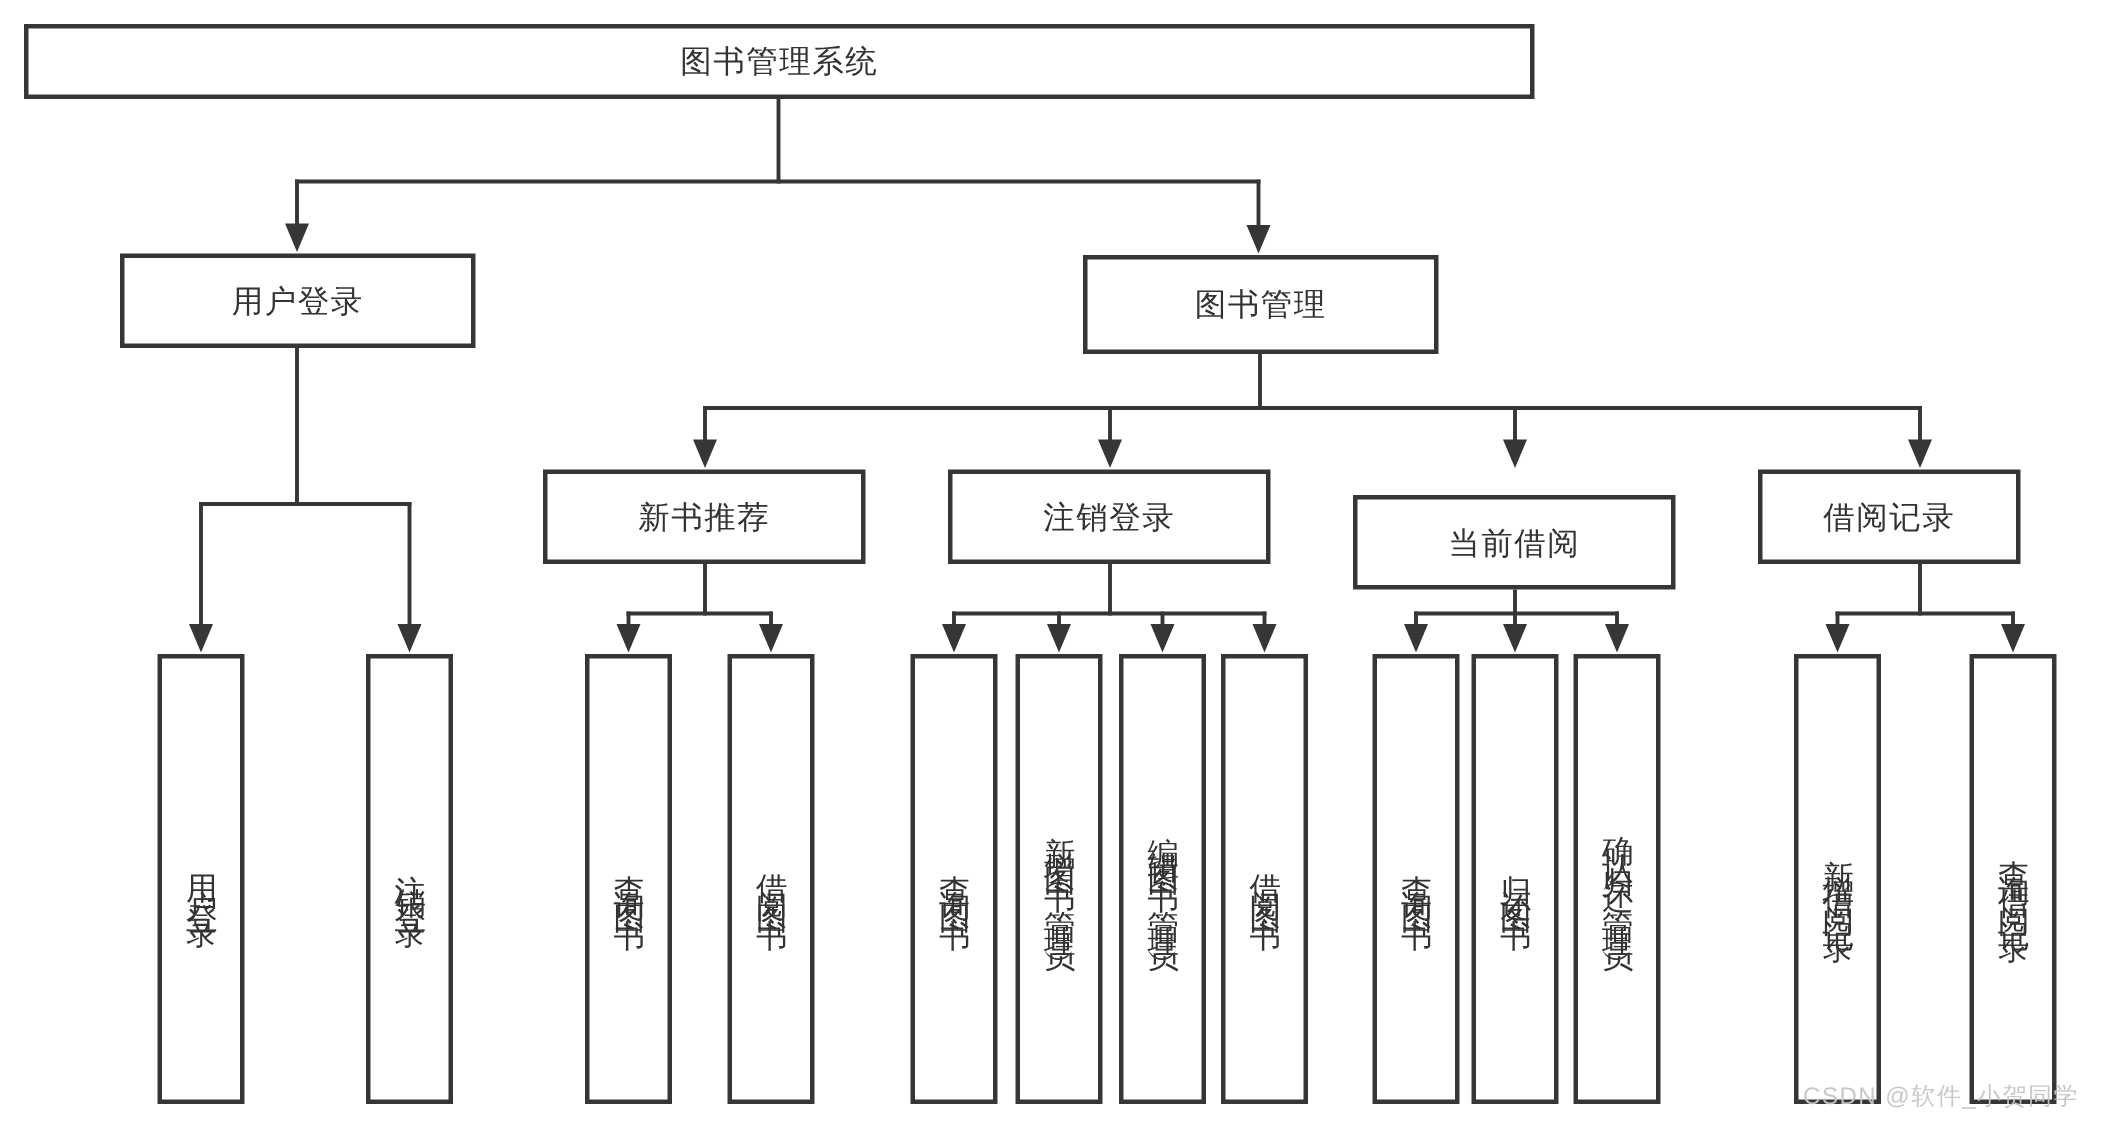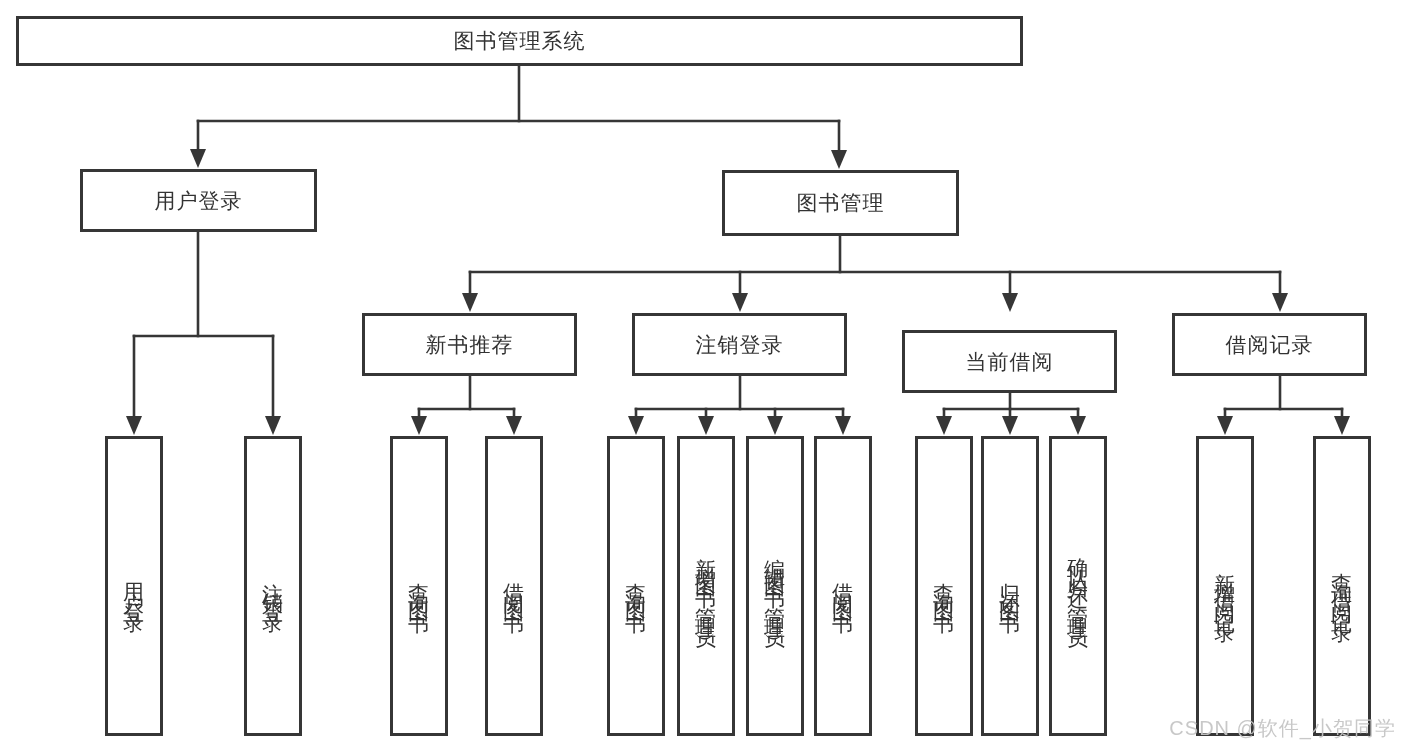--- a/index.html
+++ b/index.html
@@ -41,23 +41,23 @@
   }
   .node.v {
     writing-mode: vertical-rl;
     text-orientation: mixed;
     font-size: 21px;
     letter-spacing: 10px;
     line-height: 1;
   }
   .watermark {
     position: absolute;
-    right: 9px;
+    right: 19px;
     bottom: 5px;
-    font-size: 20px;
+    font-size: 16px;
     color: rgba(197, 197, 197, 0.95);
     letter-spacing: 1px;
     z-index: 10;
     white-space: nowrap;
   }
 </style>
 </head>
 <body>
 
 <div class="canvas">
@@ -141,21 +141,21 @@
   </svg>
 
   <div class="node h" style="left:16px; top:16px; width:1007px; height:50px;">图书管理系统</div>
 
   <div class="node h" style="left:80px; top:169px; width:237px; height:63px;">用户登录</div>
   <div class="node h" style="left:722px; top:170px; width:237px; height:66px;">图书管理</div>
 
   <div class="node h" style="left:362px; top:313px; width:215px; height:63px;font-family:Liberation Mono, monospace;">新书推荐</div>
   <div class="node h" style="left:632px; top:313px; width:215px; height:63px;">注销登录</div>
   <div class="node h" style="left:902px; top:330px; width:215px; height:63px;">当前借阅</div>
-  <div class="node h" style="left:1172px; top:313px; width:195px; height:63px;">借阅记录</div>
+  <div class="node h" style="left:1172px; top:313px; width:175px; height:63px;">借阅记录</div>
 
   <div class="node v" style="left:105px; top:436px; width:58px; height:300px;">用户登录</div>
   <div class="node v" style="left:244px; top:436px; width:58px; height:300px;">注销登录</div>
 
   <div class="node v" style="left:390px; top:436px; width:58px; height:300px;">查询图书</div>
   <div class="node v" style="left:485px; top:436px; width:58px; height:300px;">借阅图书</div>
 
   <div class="node v" style="left:607px; top:436px; width:58px; height:300px;">查询图书</div>
   <div class="node v" style="left:677px; top:436px; width:58px; height:300px;">新增图书（管理员）</div>
   <div class="node v" style="left:746px; top:436px; width:58px; height:300px;">编辑图书（管理员）</div>

